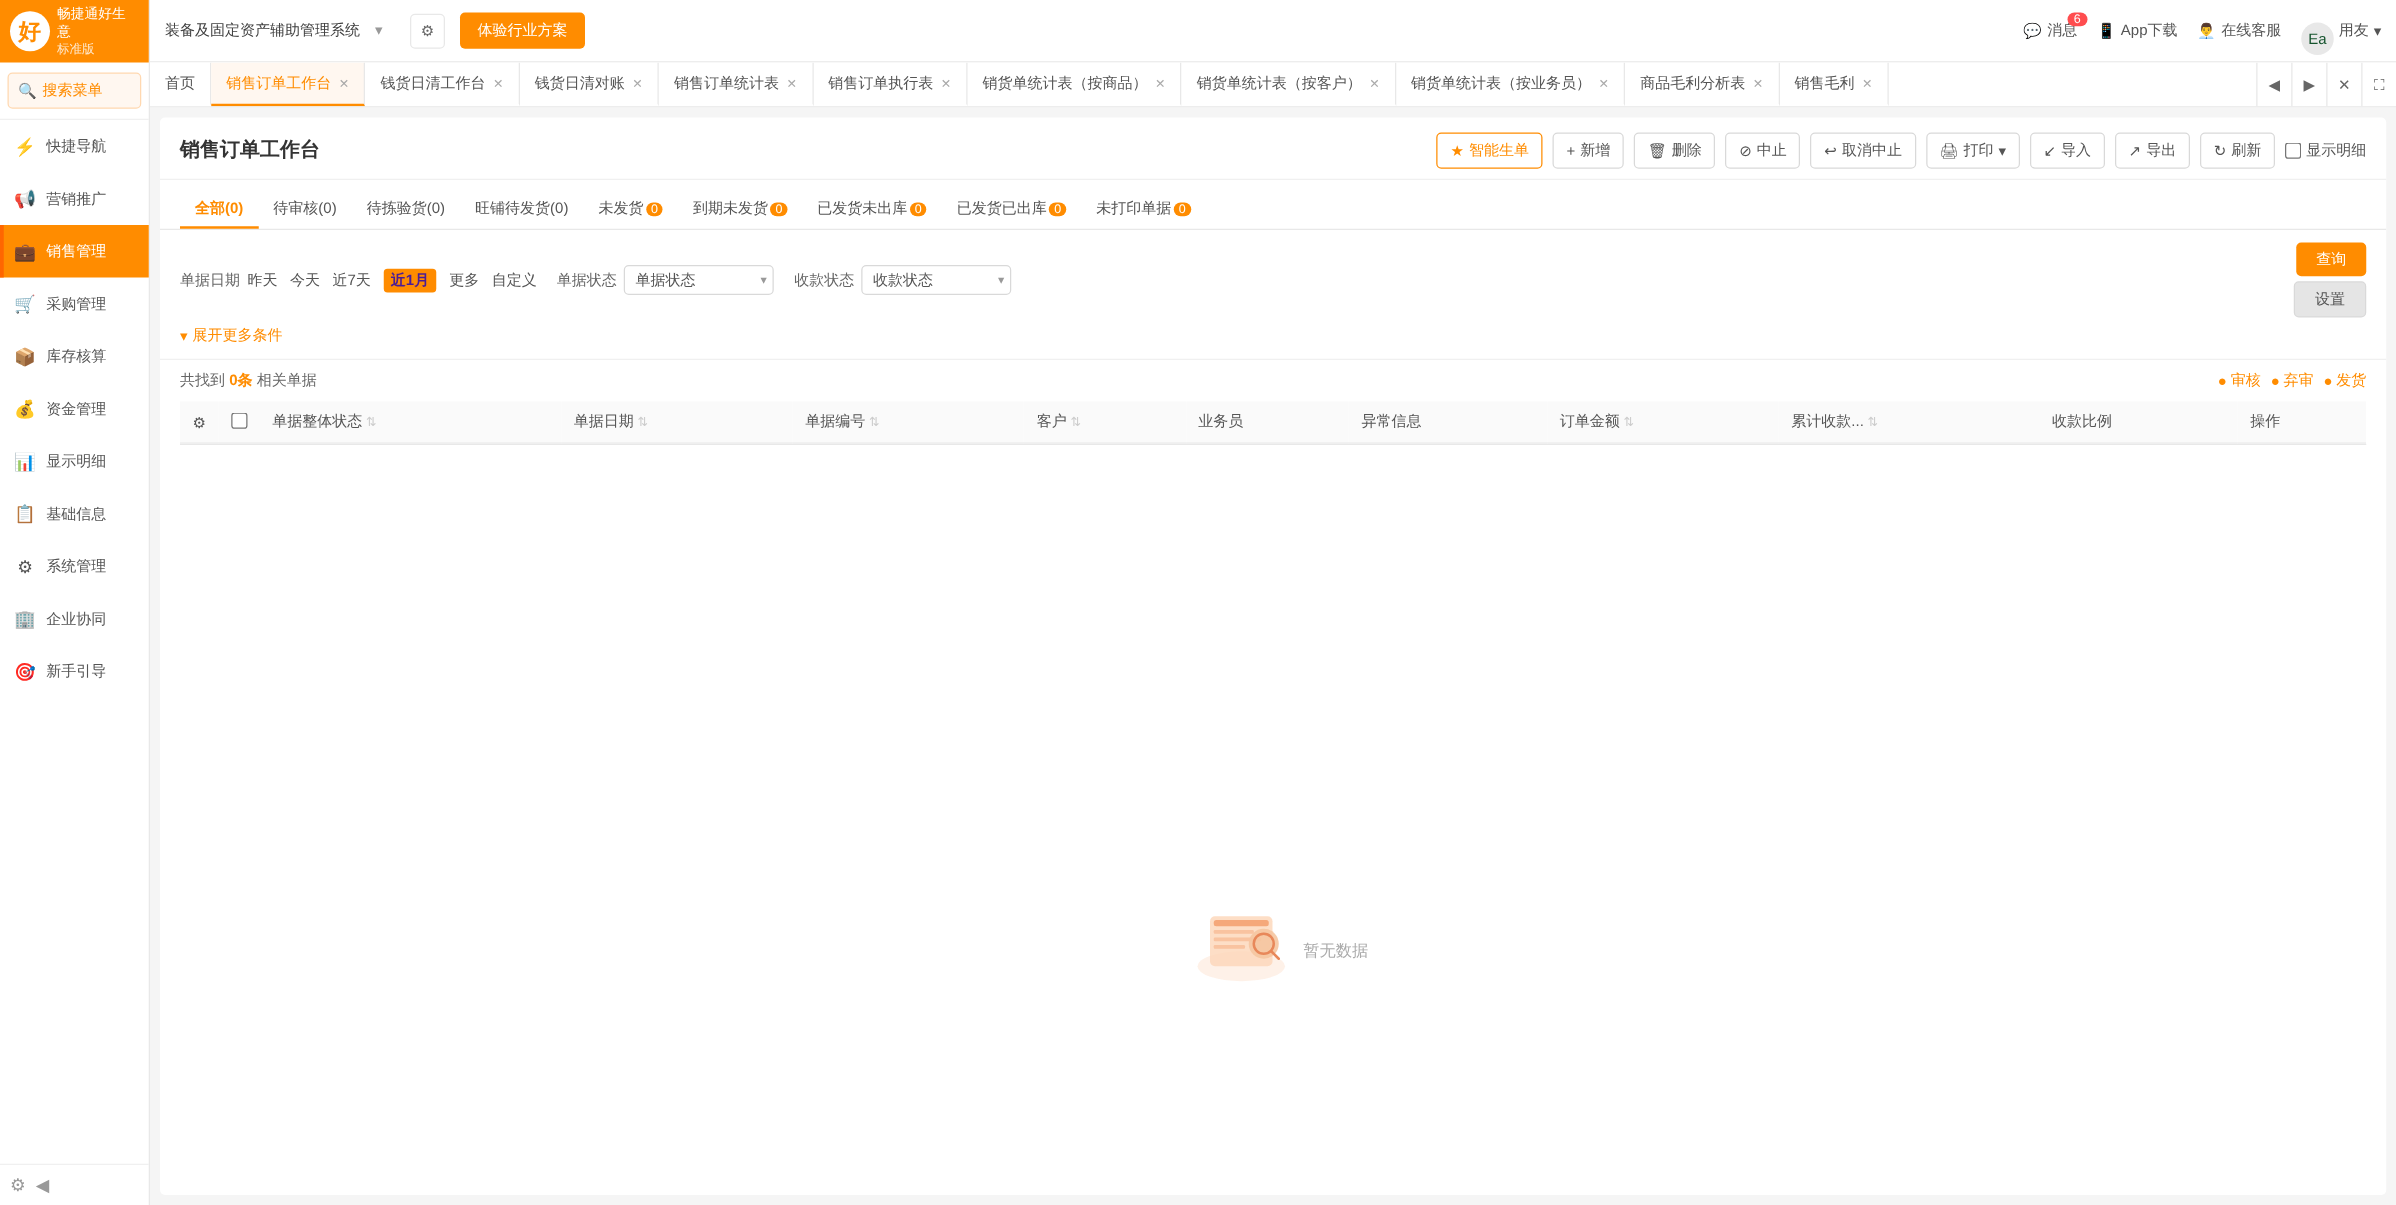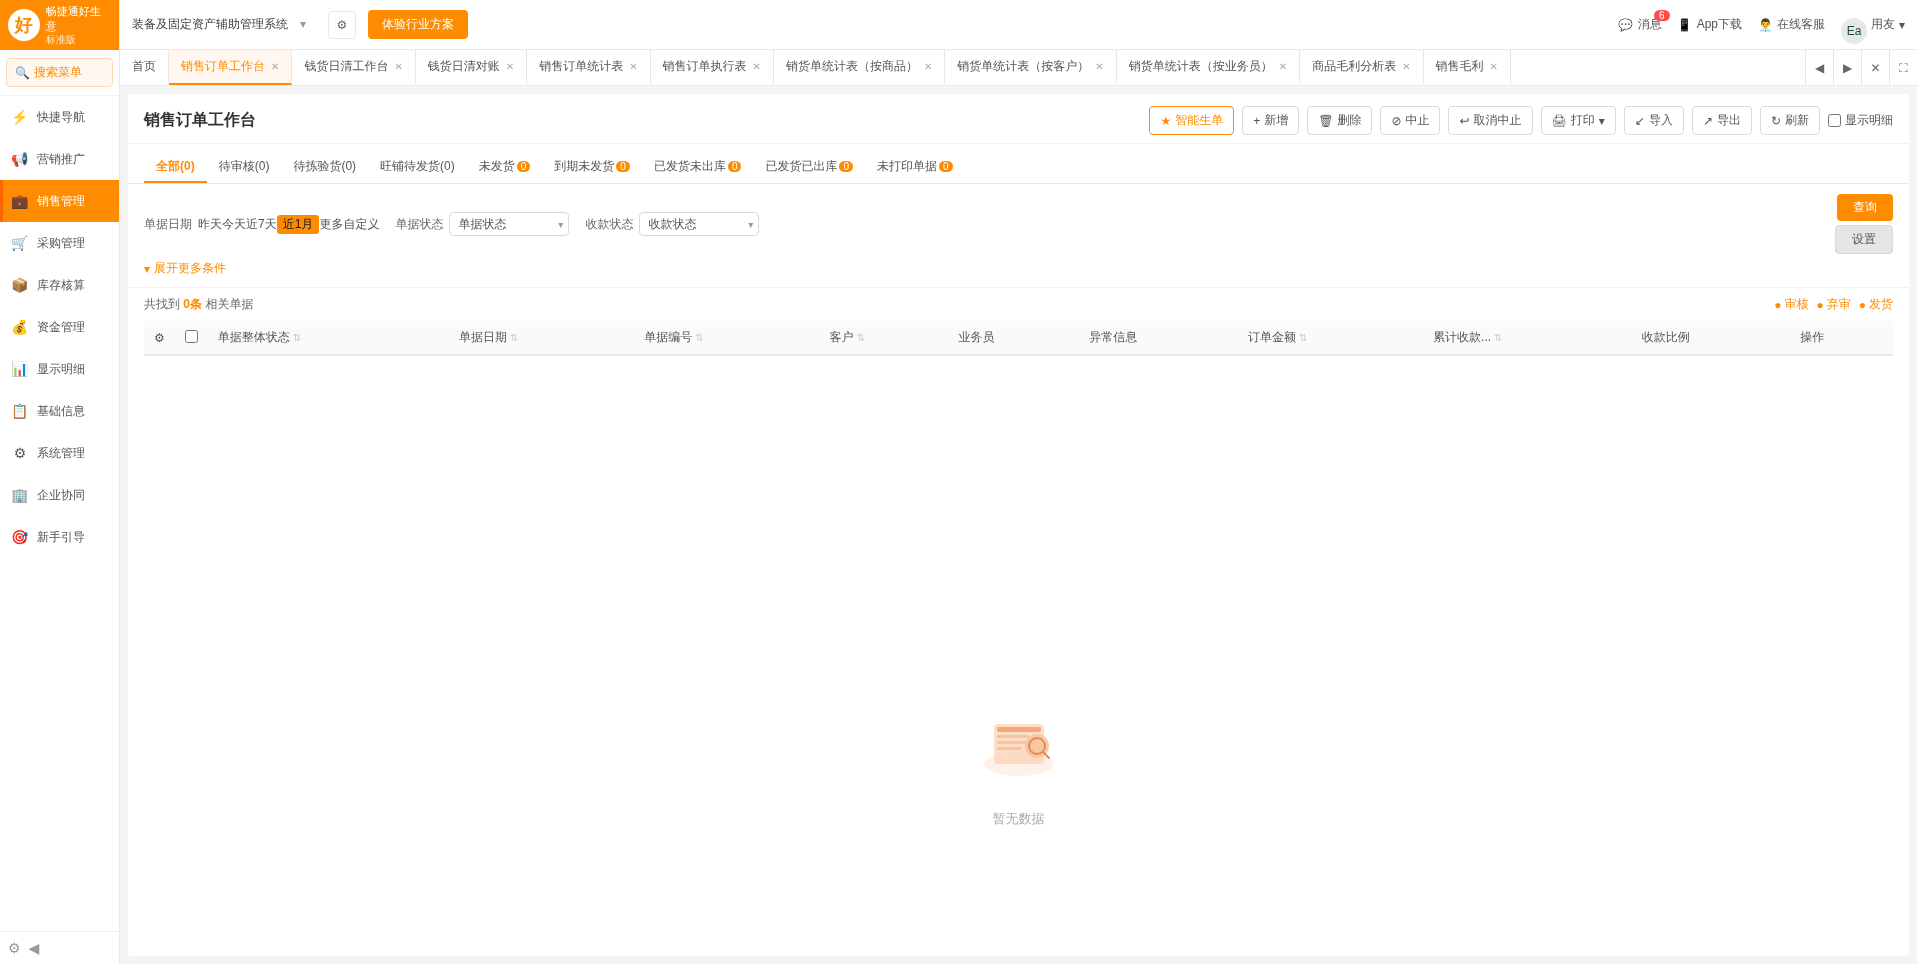--- a/index.html
+++ b/index.html
@@ -60,23 +60,23 @@
     .subtab { padding: 6px 12px; font-size: 12px; color: #555; cursor: pointer; border-bottom: 2px solid transparent; }
     .subtab.active { color: #ff8c00; border-bottom: 2px solid #ff8c00; font-weight: bold; }
     .subtab-badge { background: #ff4d4f; color: #fff; border-radius: 8px; padding: 0 4px; font-size: 10px; margin-left: 2px; }
     .subtab-badge.orange { background: #ff8c00; }
 
     
     .filter-area { padding: 10px 16px; background: #fff; border-bottom: 1px solid #f0f0f0; }
     .filter-row { display: flex; align-items: center; gap: 16px; flex-wrap: wrap; }
     .filter-item { display: flex; align-items: center; gap: 6px; }
     .filter-label { color: #666; font-size: 12px; white-space: nowrap; }
-    .filter-date-links { display: flex; gap: 0; align-items: center; }
+    .filter-date-links { display: flex; gap: 10px; align-items: center; }
     .filter-date-link { color: #555; cursor: pointer; font-size: 12px; }
-    .filter-date-link.highlight { background: #ff8c00; color: #0f172a; border-radius: 3px; padding: 1px 6px; }
+    .filter-date-link.highlight { background: #ff8c00; color: #4c1d95; border-radius: 3px; padding: 1px 6px; font-weight: bold; }
     .filter-date-range { font-size: 11px; color: #999; margin-top: 2px; }
     .filter-select { border: 1px solid #d9d9d9; border-radius: 4px; padding: 4px 24px 4px 8px; font-size: 12px; color: #555; background: #fff; cursor: pointer; min-width: 120px; appearance: none; position: relative; }
     .filter-select-wrap { position: relative; display: inline-block; }
     .filter-select-wrap::after { content: '▾'; position: absolute; right: 6px; top: 50%; transform: translateY(-50%); color: #999; font-size: 10px; pointer-events: none; }
     .filter-expand { color: #ff8c00; cursor: pointer; font-size: 12px; display: flex; align-items: center; gap: 4px; margin-left: auto; }
     .query-btn { background: #ff8c00; color: #fff; border: none; border-radius: 4px; padding: 5px 16px; font-size: 12px; cursor: pointer; }
     .settings-btn { background: #e5e5e5; border: 1px solid #d9d9d9; color: #555; border-radius: 4px; padding: 5px 16px; font-size: 12px; cursor: pointer; }
 
     
     .table-wrap { flex: 1; overflow: auto; padding: 8px 16px; }
@@ -87,21 +87,21 @@
 
     table { width: 100%; border-collapse: collapse; font-size: 12px; }
     thead tr { background: #fafafa; }
     th { padding: 8px 10px; text-align: left; color: #555; font-weight: normal; border-bottom: 1px solid #e8e8e8; white-space: nowrap; }
     .th-sort { display: flex; align-items: center; gap: 3px; cursor: pointer; }
     .th-sort-icon { color: #ccc; font-size: 10px; }
     .col-check { width: 30px; }
     .col-settings { width: 30px; }
 
     
-    .empty-state { display: flex; flex-direction: column; align-items: center; justify-content: center; flex: 1; padding: 60px 0; }
+    .empty-state { display: flex; align-items: center; justify-content: center; flex: 1; padding: 60px 0; }
     .empty-icon { width: 100px; height: 100px; margin-bottom: 16px; }
     .empty-text { color: #aaa; font-size: 13px; }
 
     
     .pagination { padding: 8px 16px; border-top: 1px solid #f0f0f0; display: flex; align-items: center; justify-content: flex-end; gap: 8px; font-size: 12px; color: #555; background: #fff; }
     .pagination-label { color: #666; }
     .page-size-select { border: 1px solid #d9d9d9; border-radius: 4px; padding: 3px 6px; font-size: 12px; }
     .page-btn { width: 24px; height: 24px; border: 1px solid #d9d9d9; border-radius: 4px; display: flex; align-items: center; justify-content: center; cursor: pointer; color: #555; }
     .page-btn.disabled { color: #ccc; cursor: not-allowed; }
     .page-input { width: 40px; border: 1px solid #d9d9d9; border-radius: 4px; text-align: center; padding: 3px; font-size: 12px; }

